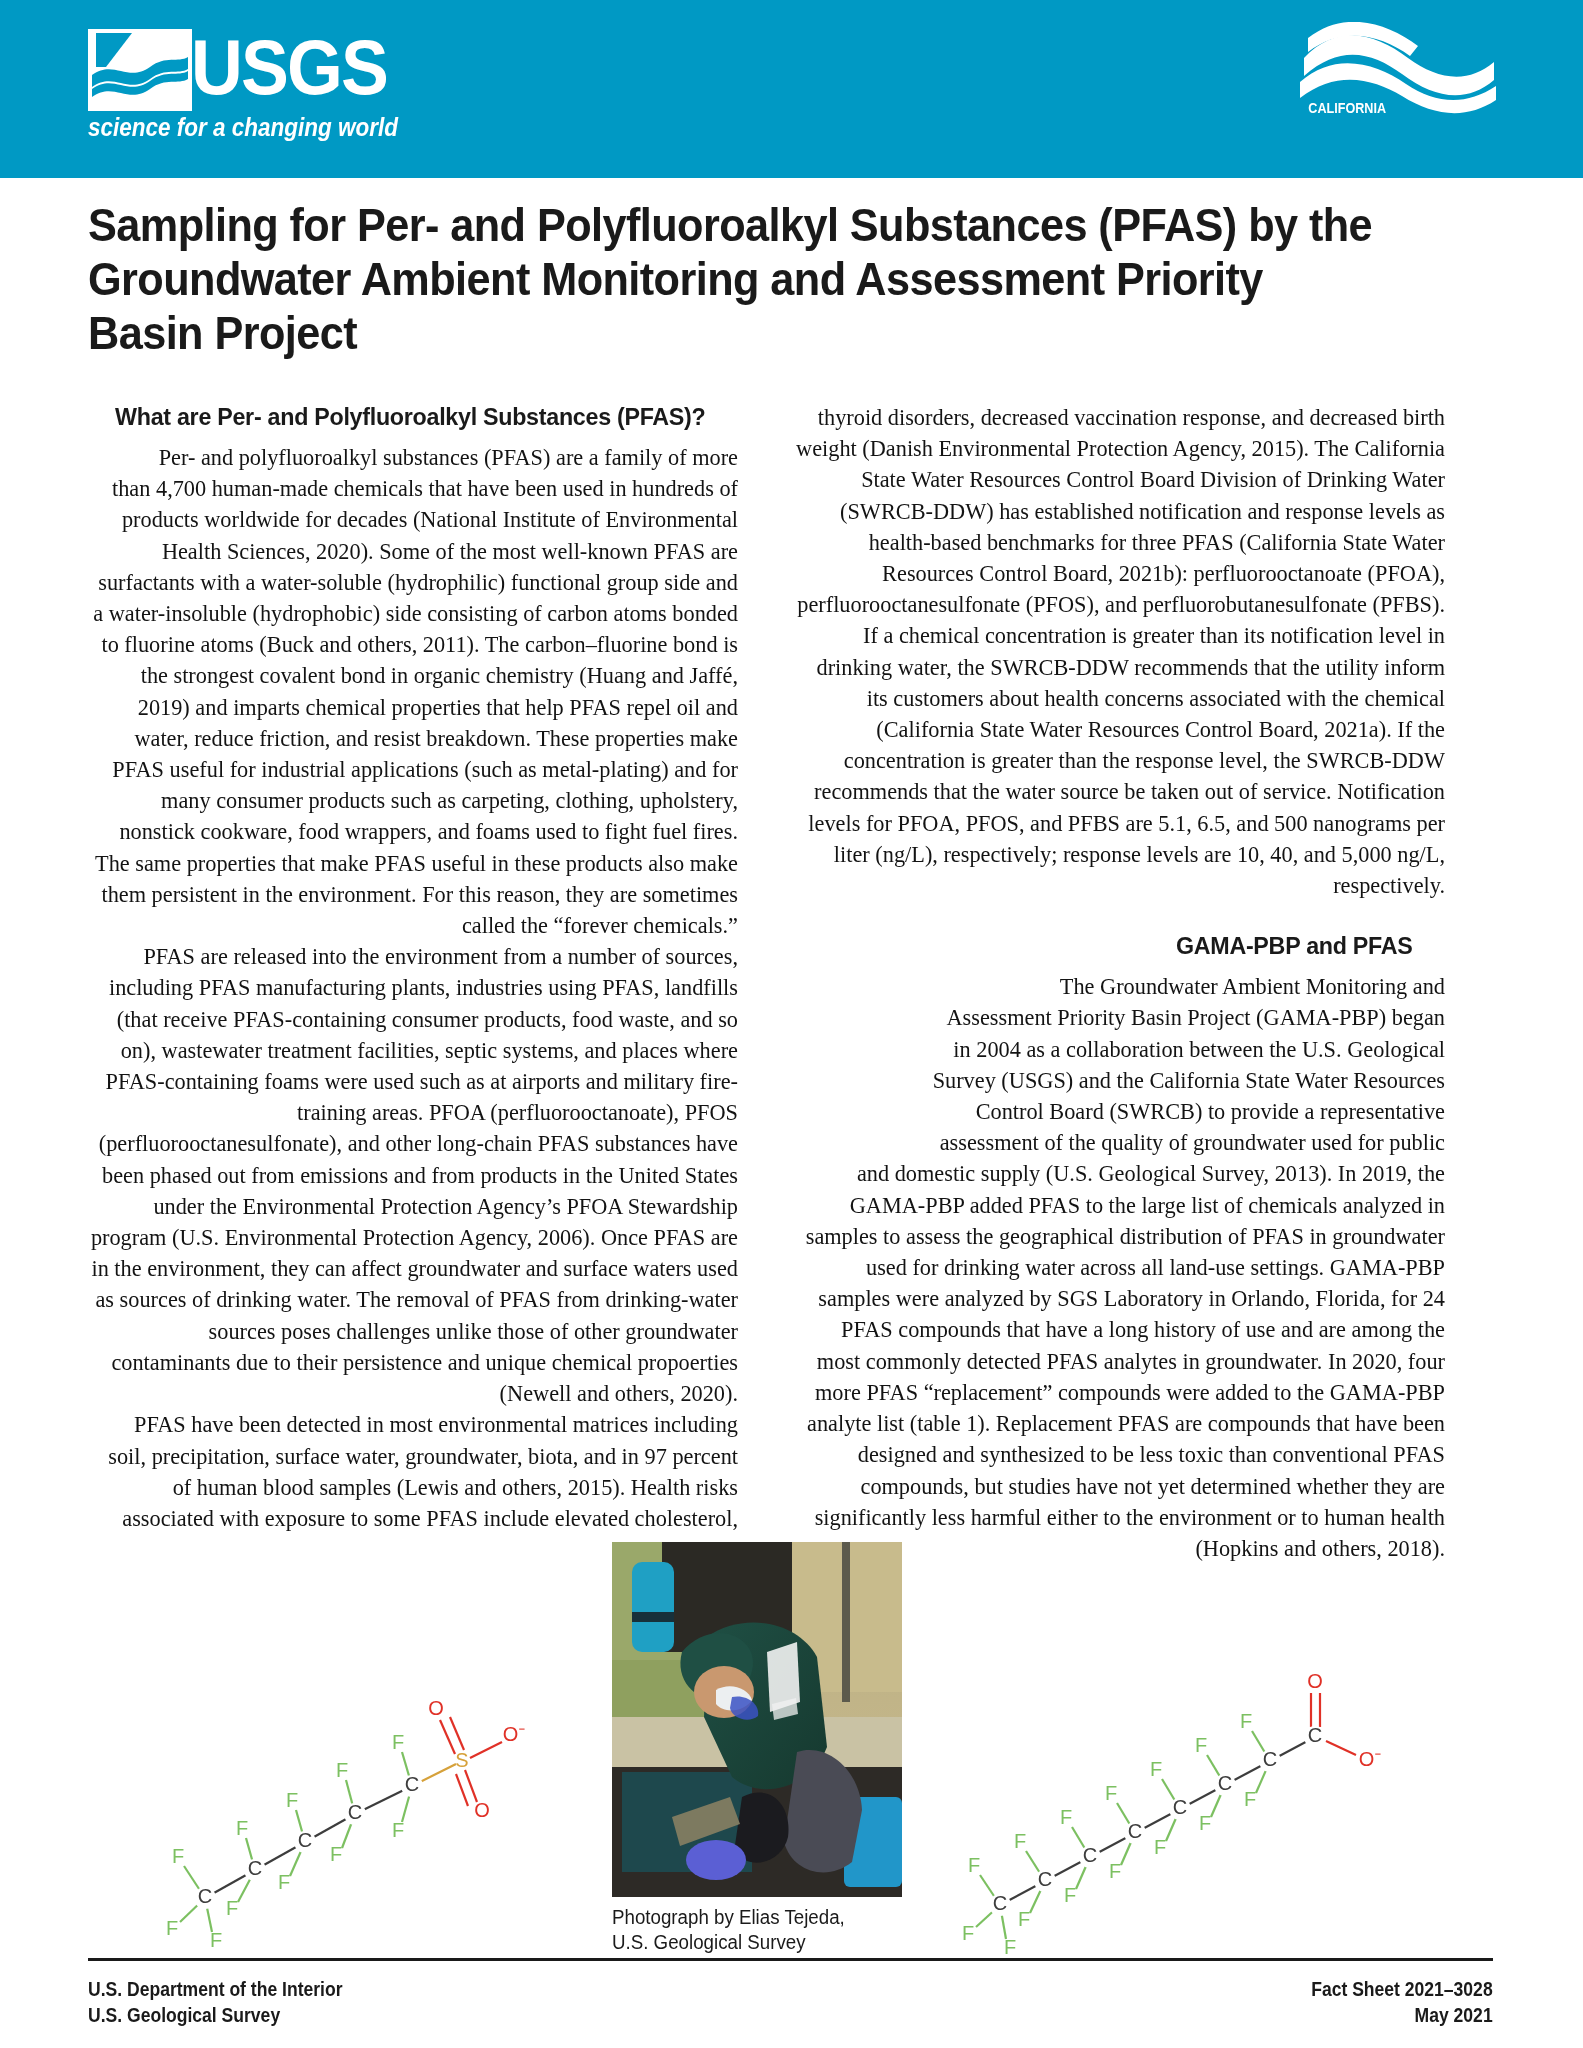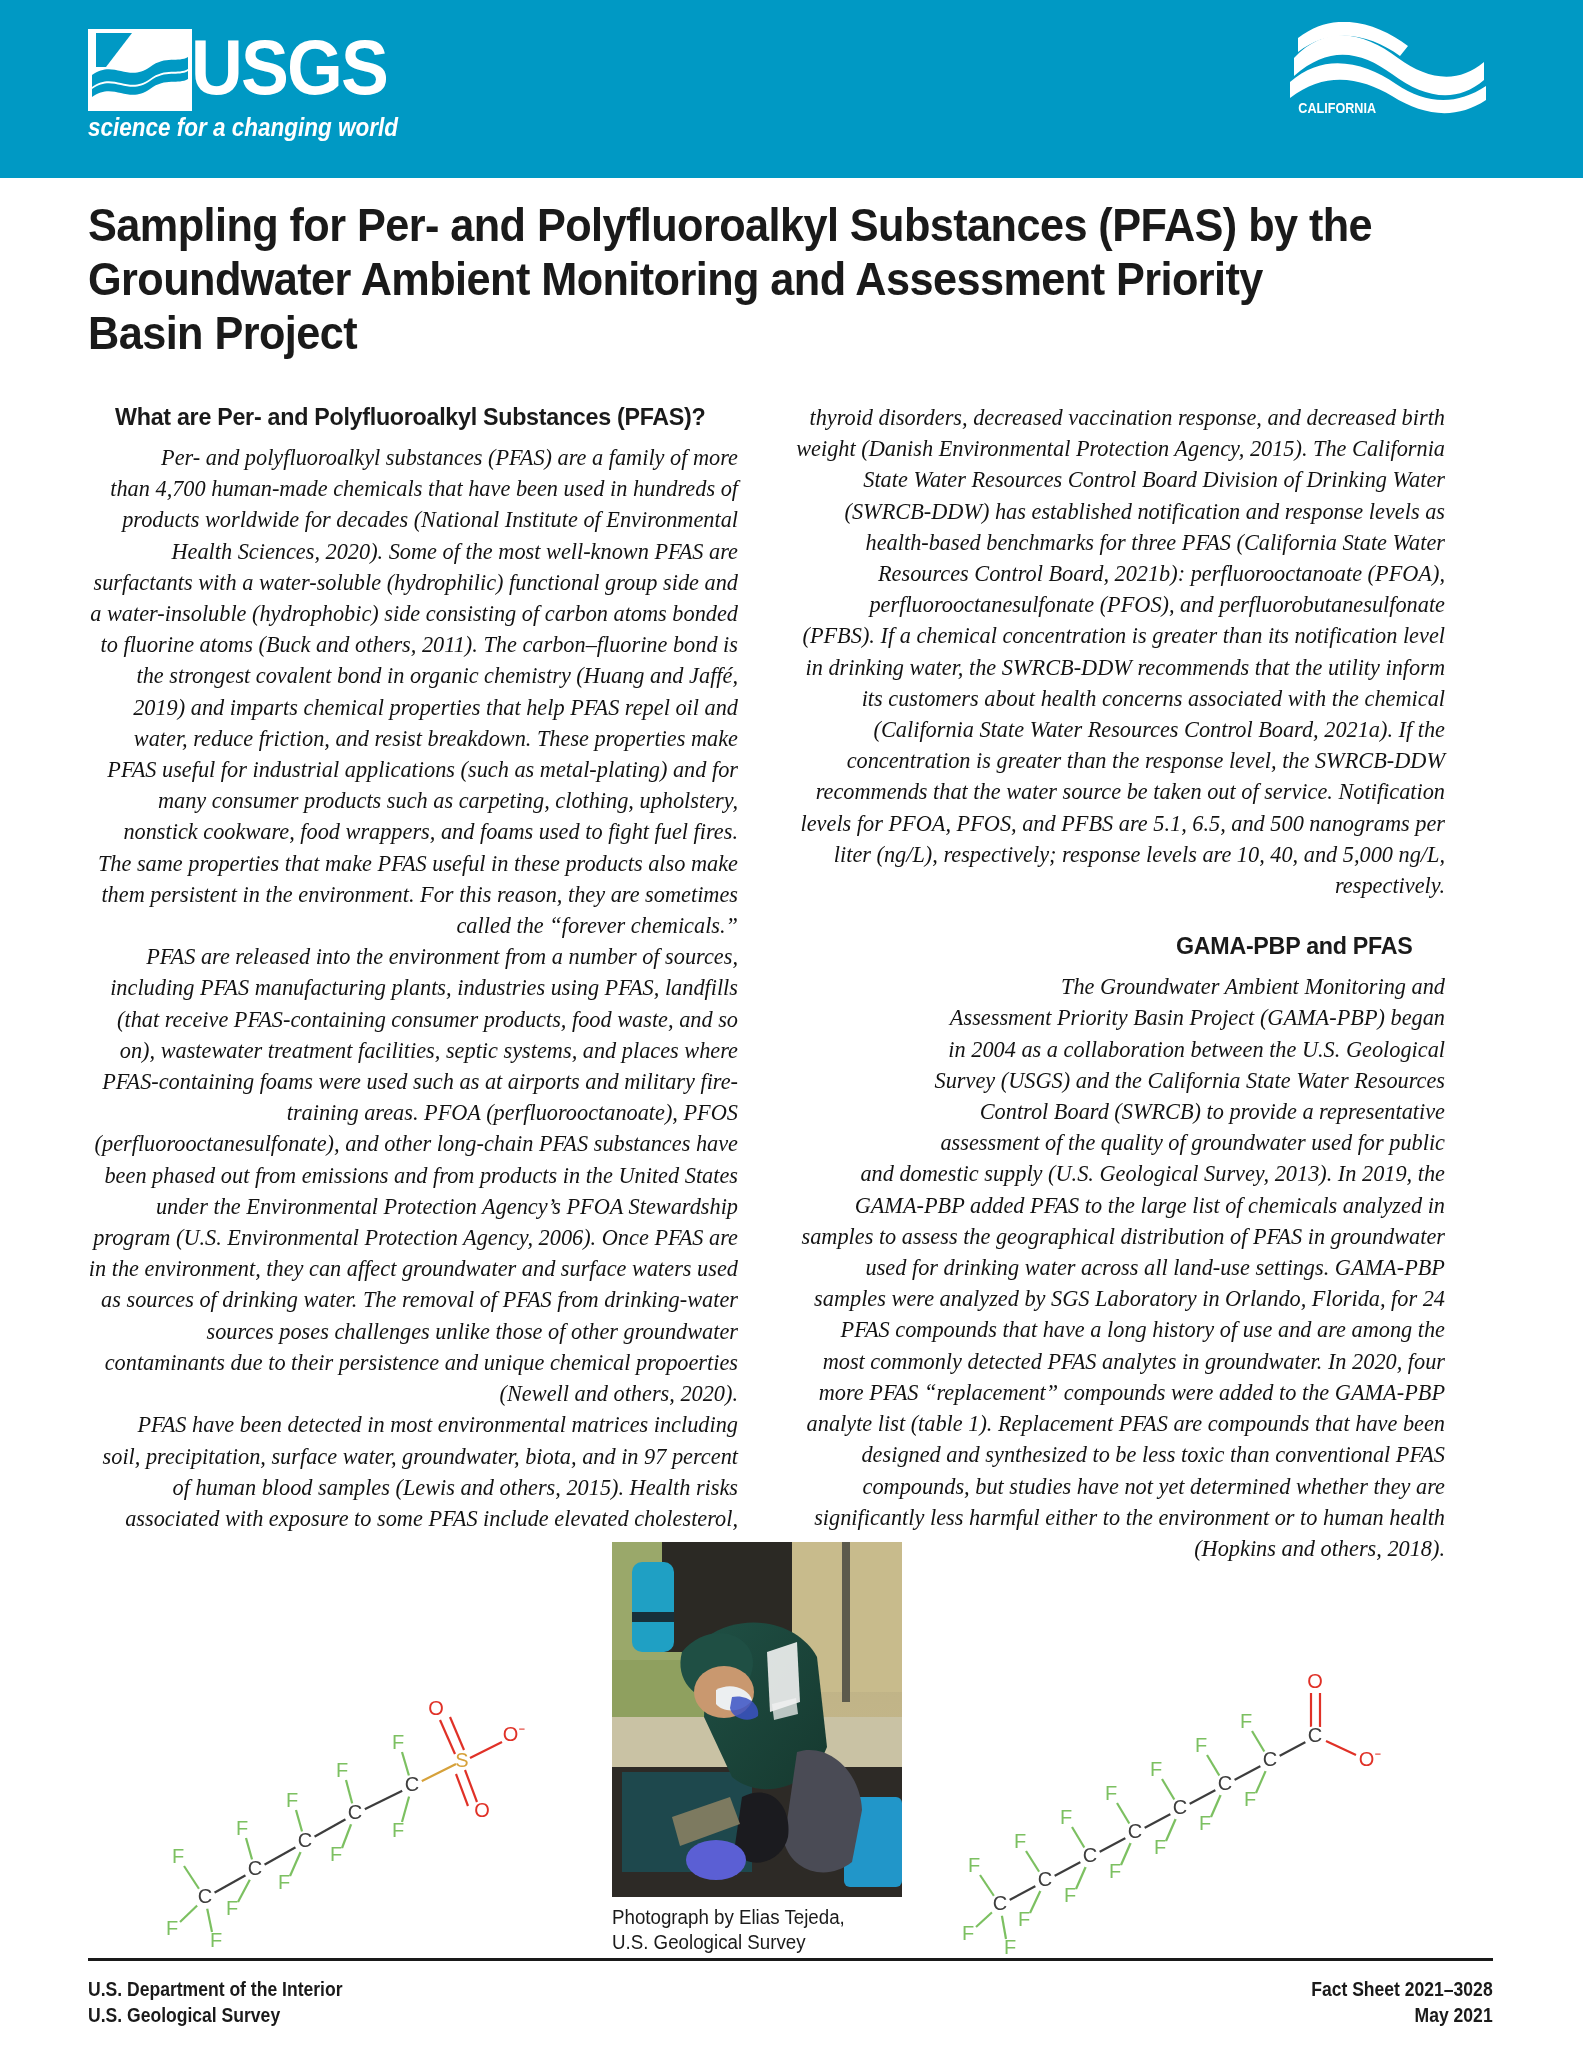--- a/index.html
+++ b/index.html
@@ -54,21 +54,21 @@
     font-weight: bold;
     font-size: 25px;
     color: #ffffff;
     display: block;
     margin-top: 6px;
     transform: scaleX(0.9);
     transform-origin: left top;
   }
   .wb-logo {
     position: absolute;
-    right: 88px; top: 22px;
+    right: 78px; top: 22px;
     width: 215px; height: 132px;
     text-align: center;
   }
   .wb-waves { display: block; }
   .wb-cal {
     font-family: "Liberation Sans", sans-serif;
     font-weight: bold;
     font-size: 14px;
     color: #ffffff;
     letter-spacing: 0px;
@@ -124,21 +124,20 @@
     letter-spacing: -0.3px;
     margin-bottom: 10px;
     transform: scaleX(0.95);
     transform-origin: left top;
   }
   h2.sec.spaced { margin-top: 30px; }
   p.body {
     text-indent: 40px;
     margin: 0;
     hyphens: none;
-    font-style: italic;
   }
   p.body.noind { text-indent: 0; }
 
   
   .photo-float {
     float: left;
     width: 122px;
     height: 168px;
     margin: 0 14px 0 0;
     shape-outside: inset(0);

